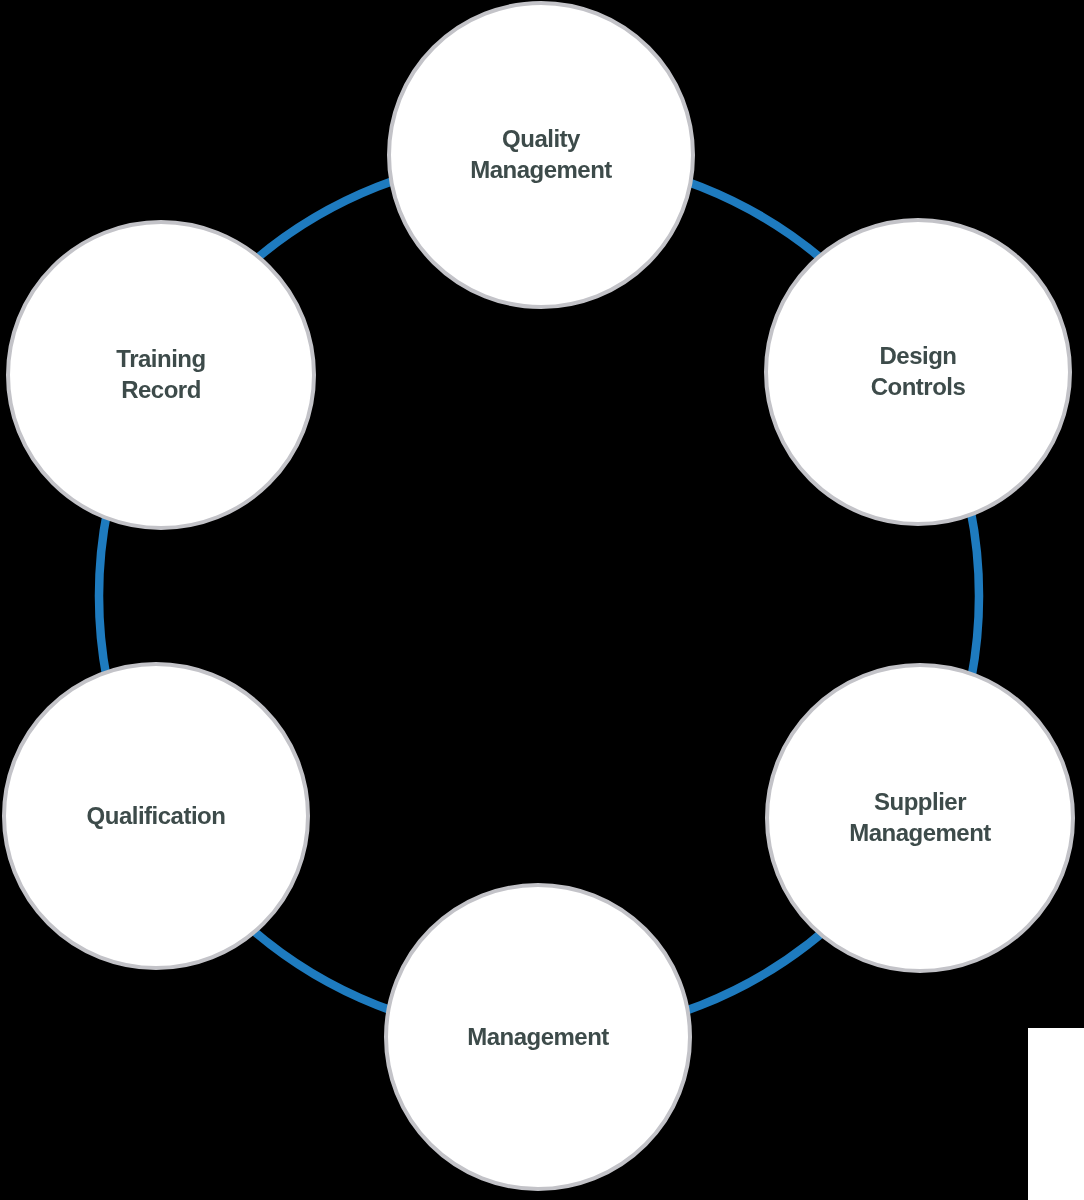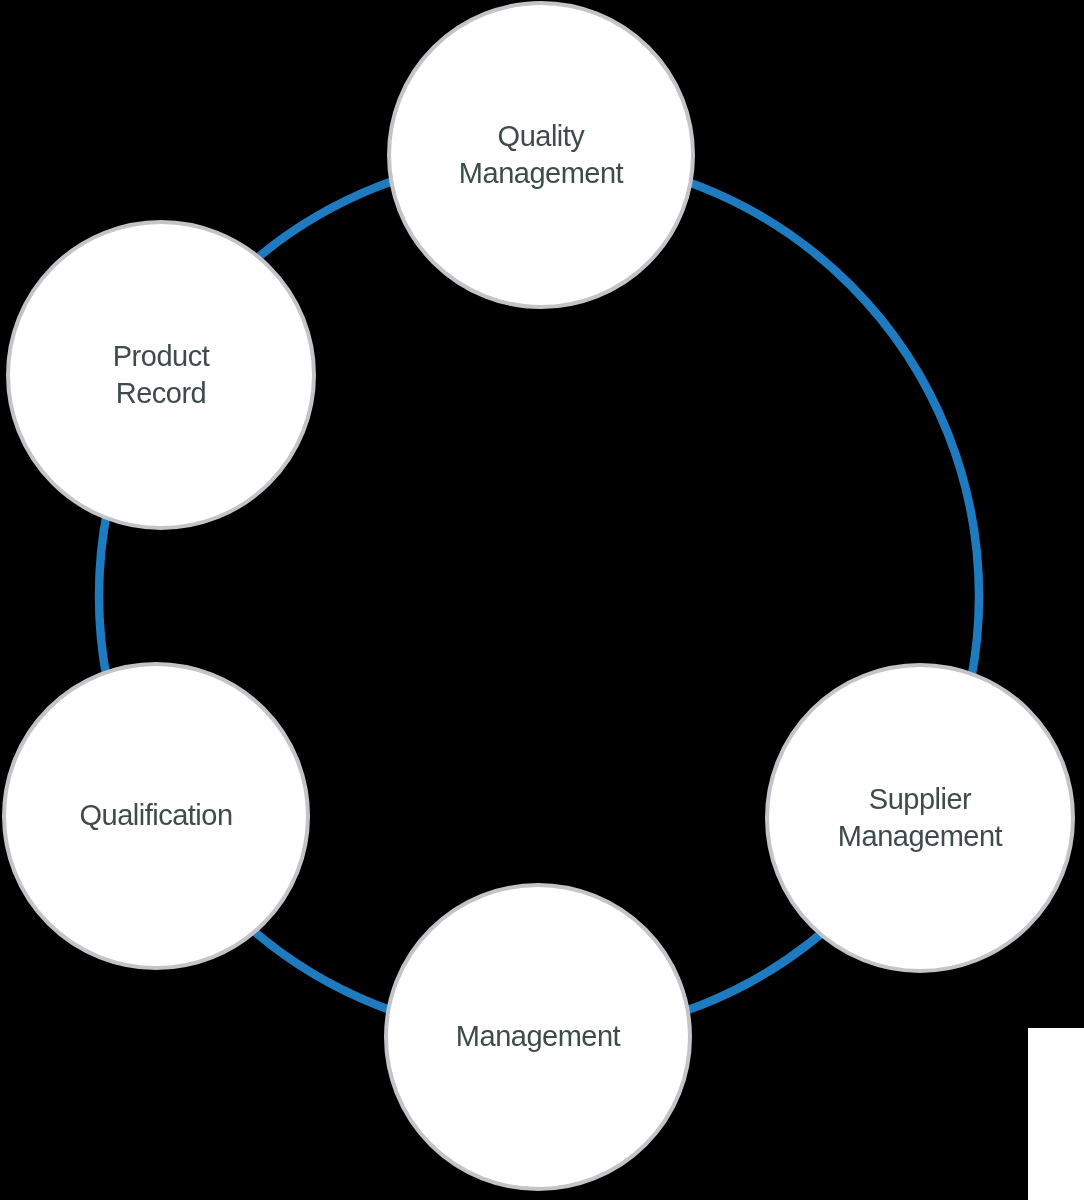--- a/index.html
+++ b/index.html
@@ -42,23 +42,23 @@
     background: var(--node-fill);
     border: 4px solid var(--node-border-color);
     display: flex;
     flex-direction: column;
     align-items: center;
     justify-content: center;
     text-align: center;
   }
   .node span {
     display: block;
-    font-size: 29px;
+    font-size: 24px;
     line-height: 1.28;
-    font-weight: normal;
+    font-weight: bold;
     letter-spacing: -0.5px;
     color: var(--node-text-color);
   }
   .node span:empty { display: none; }
   .node-top           { left: 387px; top: 1px;   width: 308px; height: 308px; }
   .node-top-right     { left: 764px; top: 218px; width: 308px; height: 308px; }
   .node-bottom-right  { left: 765px; top: 663px; width: 310px; height: 310px; }
   .node-bottom        { left: 384px; top: 883px; width: 308px; height: 308px; }
   .node-bottom-left   { left: 2px;   top: 662px; width: 308px; height: 308px; }
   .node-top-left      { left: 6px;   top: 220px; width: 310px; height: 310px; }
@@ -92,38 +92,43 @@
   <svg class="ring" width="1084" height="1200" viewBox="0 0 1084 1200" aria-hidden="true">
     <circle cx="539" cy="596" r="440"></circle>
   </svg>
 
   <div class="node node-top">
     <span>Quality</span>
     <span>Management</span>
 
   </div>
 
+  <div class="node node-top-right">
+    <span>Design</span>
+    <span>Controls</span>
+
+  </div>
 
   <div class="node node-bottom-right">
     <span>Supplier</span>
     <span>Management</span>
 
   </div>
 
   <div class="node node-bottom">
     <span>Management</span>
 
   </div>
 
   <div class="node node-bottom-left">
     <span>Qualification</span>
 
   </div>
 
   <div class="node node-top-left">
-    <span>Product</span>
+    <span>Training</span>
     <span>Record</span>
   </div>
 
 
   <div class="corner-block"></div>
 
 </div>
 
 </body></html>

